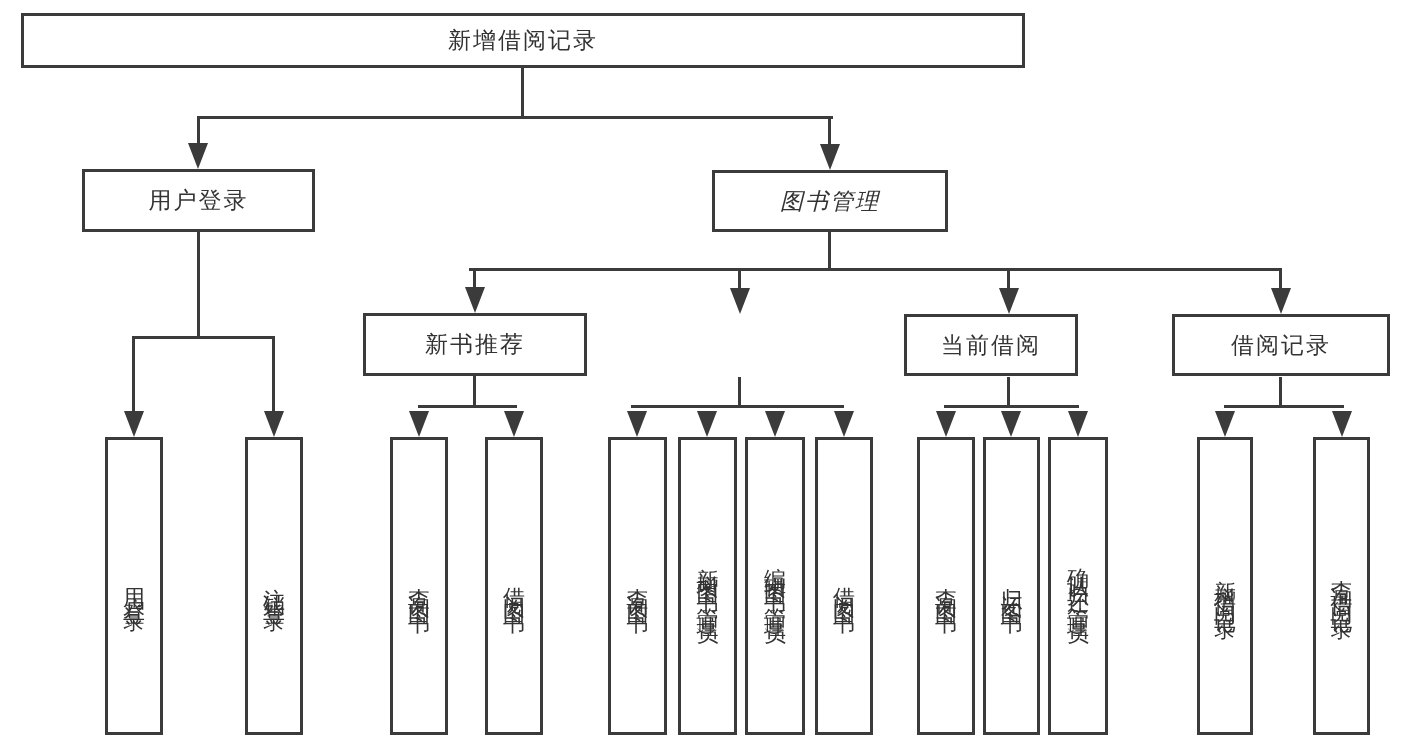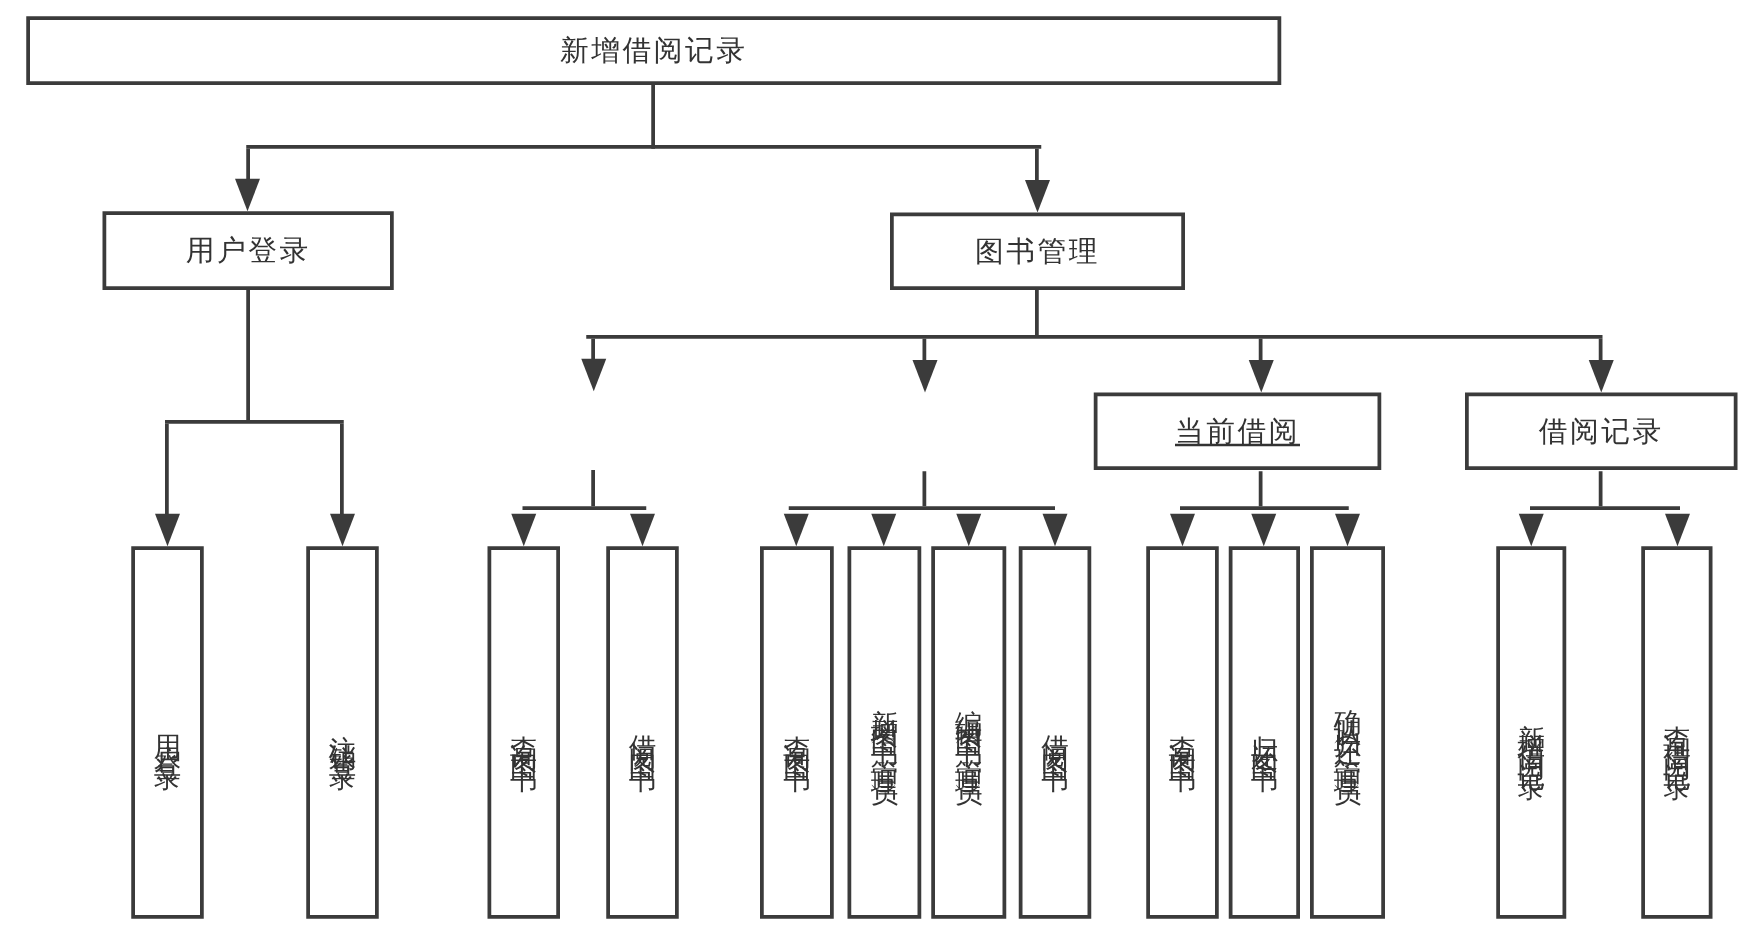--- a/index.html
+++ b/index.html
@@ -111,25 +111,28 @@
   <div class="arrow" style="left:1215px;top:411px;"></div>
   <div class="arrow" style="left:1332px;top:411px;"></div>
 
   <div class="hbox" style="left:21px;top:13px;width:1004px;height:55px;">
     <span>新增借阅记录</span>
   </div>
 
   <div class="hbox" style="left:82px;top:169px;width:233px;height:63px;">
     <span>用户登录</span>
   </div>
-  <div class="hbox" style="left:712px;top:170px;width:236px;height:62px;">
+  <div class="hbox" style="left:712px;top:170px;width:236px;height:62px;font-style:italic;">
     <span>图书管理</span>
   </div>
 
-  <div class="hbox" style="left:875px;top:314px;width:230px;height:62px;text-decoration:underline;">
+  <div class="hbox" style="left:363px;top:313px;width:224px;height:63px;">
+    <span>新书推荐</span>
+  </div>
+  <div class="hbox" style="left:904px;top:314px;width:174px;height:62px;">
     <span>当前借阅</span>
   </div>
   <div class="hbox" style="left:1172px;top:314px;width:218px;height:62px;">
     <span>借阅记录</span>
   </div>
 
   <div class="vbox" style="left:105px;width:58px;">
     <span class="vtext">用户登录</span>
   </div>
   <div class="vbox" style="left:245px;width:58px;">

